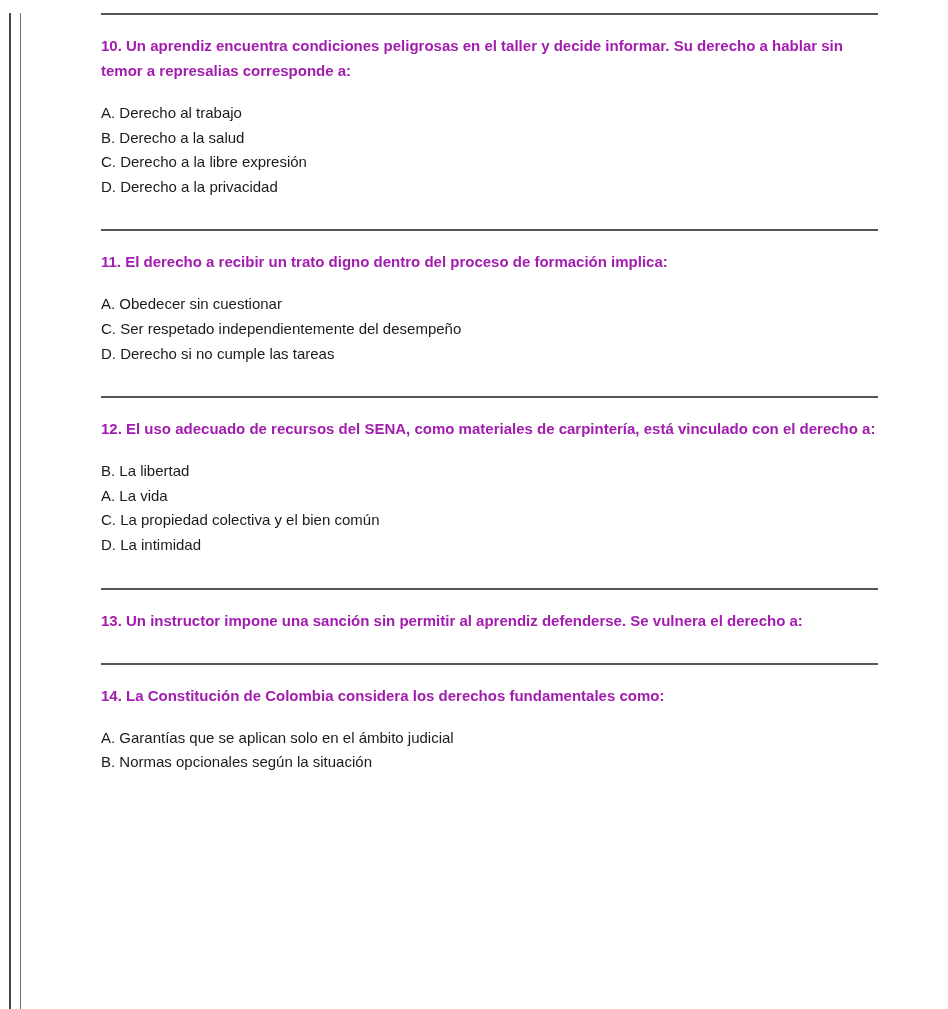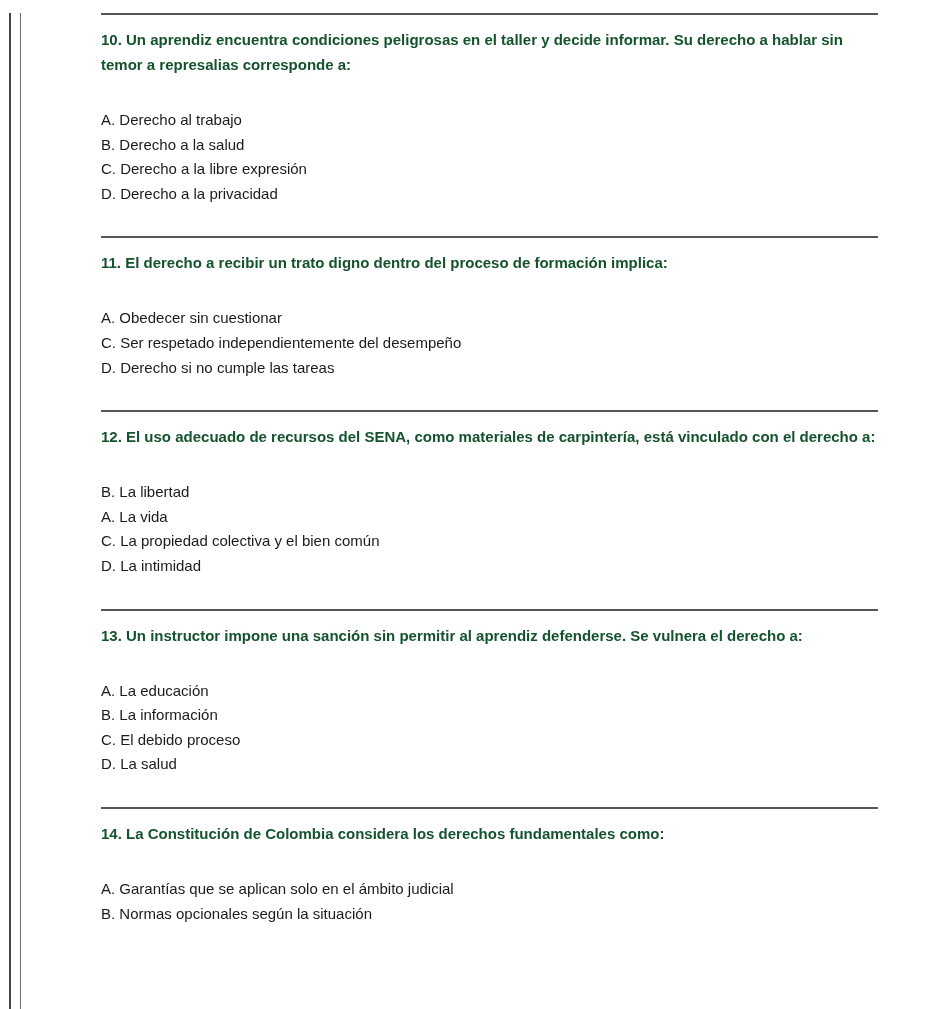--- a/index.html
+++ b/index.html
@@ -32,27 +32,27 @@
   .sep {
     border: 0;
     border-top: 2px solid #565656;
     margin: 0;
     width: 100%;
   }
   .sep-first { margin-top: 13px; }
 
   .question { margin-bottom: 30px; }
   .q-title {
-    margin-top: 12px;
+    margin-top: 18px;
     font-size: 15px;
     line-height: 25px;
     font-weight: bold;
-    color: #14532d;
+    color: #a21caf;
   }
-  .options { margin-top: 31px; }
+  .options { margin-top: 18px; }
   .option {
     font-size: 15px;
     line-height: 24.6px;
     font-weight: normal;
     color: #1b1b1b;
   }
 </style>
 </head>
 <body>
 
@@ -94,26 +94,20 @@
         <p class="option">A. La vida</p>
         <p class="option">C. La propiedad colectiva y el bien común</p>
         <p class="option">D. La intimidad</p>
       </div>
     </section>
 
     <hr class="sep">
 
     <section class="question">
       <p class="q-title">13. Un instructor impone una sanción sin permitir al aprendiz defenderse. Se vulnera el derecho a:</p>
-      <div class="options">
-        <p class="option">A. La educación</p>
-        <p class="option">B. La información</p>
-        <p class="option">C. El debido proceso</p>
-        <p class="option">D. La salud</p>
-      </div>
     </section>
 
     <hr class="sep">
 
     <section class="question">
       <p class="q-title">14. La Constitución de Colombia considera los derechos fundamentales como:</p>
       <div class="options">
         <p class="option">A. Garantías que se aplican solo en el ámbito judicial</p>
         <p class="option">B. Normas opcionales según la situación</p>
       </div>

